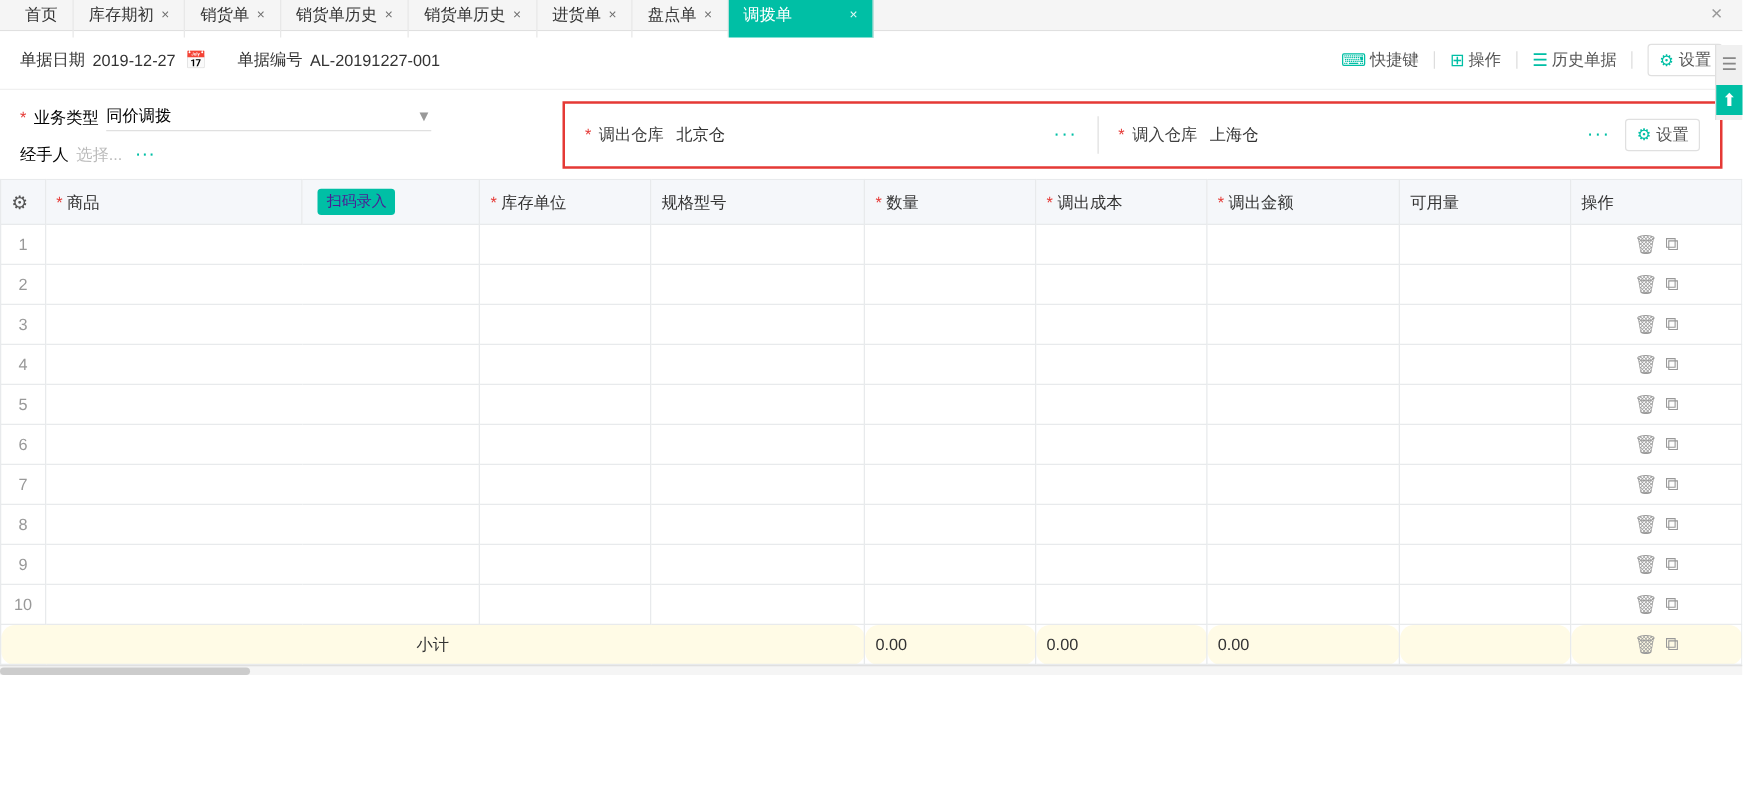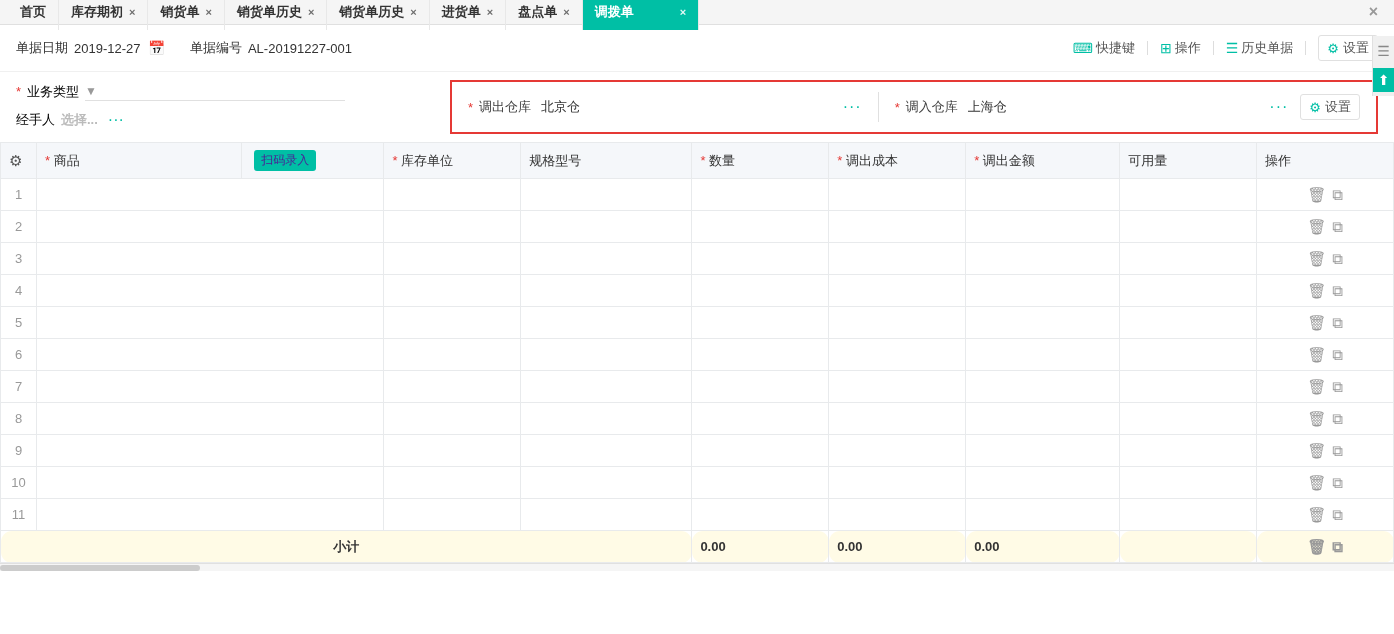--- a/index.html
+++ b/index.html
@@ -6,21 +6,20 @@
     body { background: #fff; width: 1394px; min-height: 634px; overflow: hidden; }
 
     
     .tab-bar {
       display: flex;
       align-items: center;
       border-bottom: 1px solid #e0e0e0;
       background: #f5f5f5;
       height: 20px;
       padding: 12px 8px;
-      font-weight: bold;
     }
     .tab {
       display: flex;
       align-items: center;
       padding: 0 12px;
       height: 36px;
       cursor: pointer;
       color: #333;
       border-right: 1px solid #e8e8e8;
       white-space: nowrap;
@@ -133,21 +132,21 @@
       padding: 2px 0;
       flex: 1;
       max-width: 260px;
     }
 
     .person-field {
       display: flex;
       align-items: center;
       gap: 6px;
     }
-    .person-field .person-value { color: #bbb; font-weight: bold; }
+    .person-field .person-value { color: #bbb; }
 
     
     .combined-row {
       display: flex;
       align-items: stretch;
       background: #fff;
     }
     .left-panel {
       width: 450px;
       padding: 10px 16px;
@@ -178,21 +177,21 @@
       color: #333;
       height: 32px;
     }
     .data-table td.row-num {
       text-align: center;
       color: #999;
       width: 36px;
     }
     .data-table tr.subtotal td {
       background: #fffbe6;
-      font-weight: bold;
+      font-weight: normal;
       color: #333;
       border-radius: 11px;
     }
     .data-table tr.subtotal td.label {
       text-align: center;
       color: #333;
     }
 
     
     .scan-btn {
@@ -361,20 +360,21 @@
     </div>
   </div>
 
   <div class="combined-row">
     <div class="left-panel">
 
       <div class="biz-field">
         <span class="required">*</span>
         <label>业务类型</label>
         <div class="biz-field-wrapper">
+          <span style="flex:1; cursor:pointer;">同价调拨</span>
           <span class="dropdown-arrow">▼</span>
         </div>
       </div>
 
       <div class="person-field">
         <label>经手人</label>
         <span class="person-value" style="color:#bbb; cursor:pointer;">选择...</span>
         <span class="person-dots" style="color:#00bfa5; cursor:pointer; font-size:16px; margin-left:4px;">···</span>
       </div>
     </div>
@@ -598,36 +598,20 @@
             <td></td>
             <td></td>
             <td></td>
             <td>
               <div class="op-icons">
       <span class="op-icon">🗑</span>
       <span class="op-icon">⧉</span>
     </div>
             </td>
           </tr>
-          <tr>
-            <td class="row-num">11</td>
-            <td colspan="2"></td>
-            <td></td>
-            <td></td>
-            <td></td>
-            <td></td>
-            <td></td>
-            <td></td>
-            <td>
-              <div class="op-icons">
-      <span class="op-icon">🗑</span>
-      <span class="op-icon">⧉</span>
-    </div>
-            </td>
-          </tr>
           <tr class="subtotal">
     <td class="label" colspan="5">小计</td>
     <td>0.00</td>
     <td>0.00</td>
     <td>0.00</td>
     <td></td>
     <td>
       <div class="op-icons">
         <span class="op-icon">🗑</span>
         <span class="op-icon">⧉</span>

